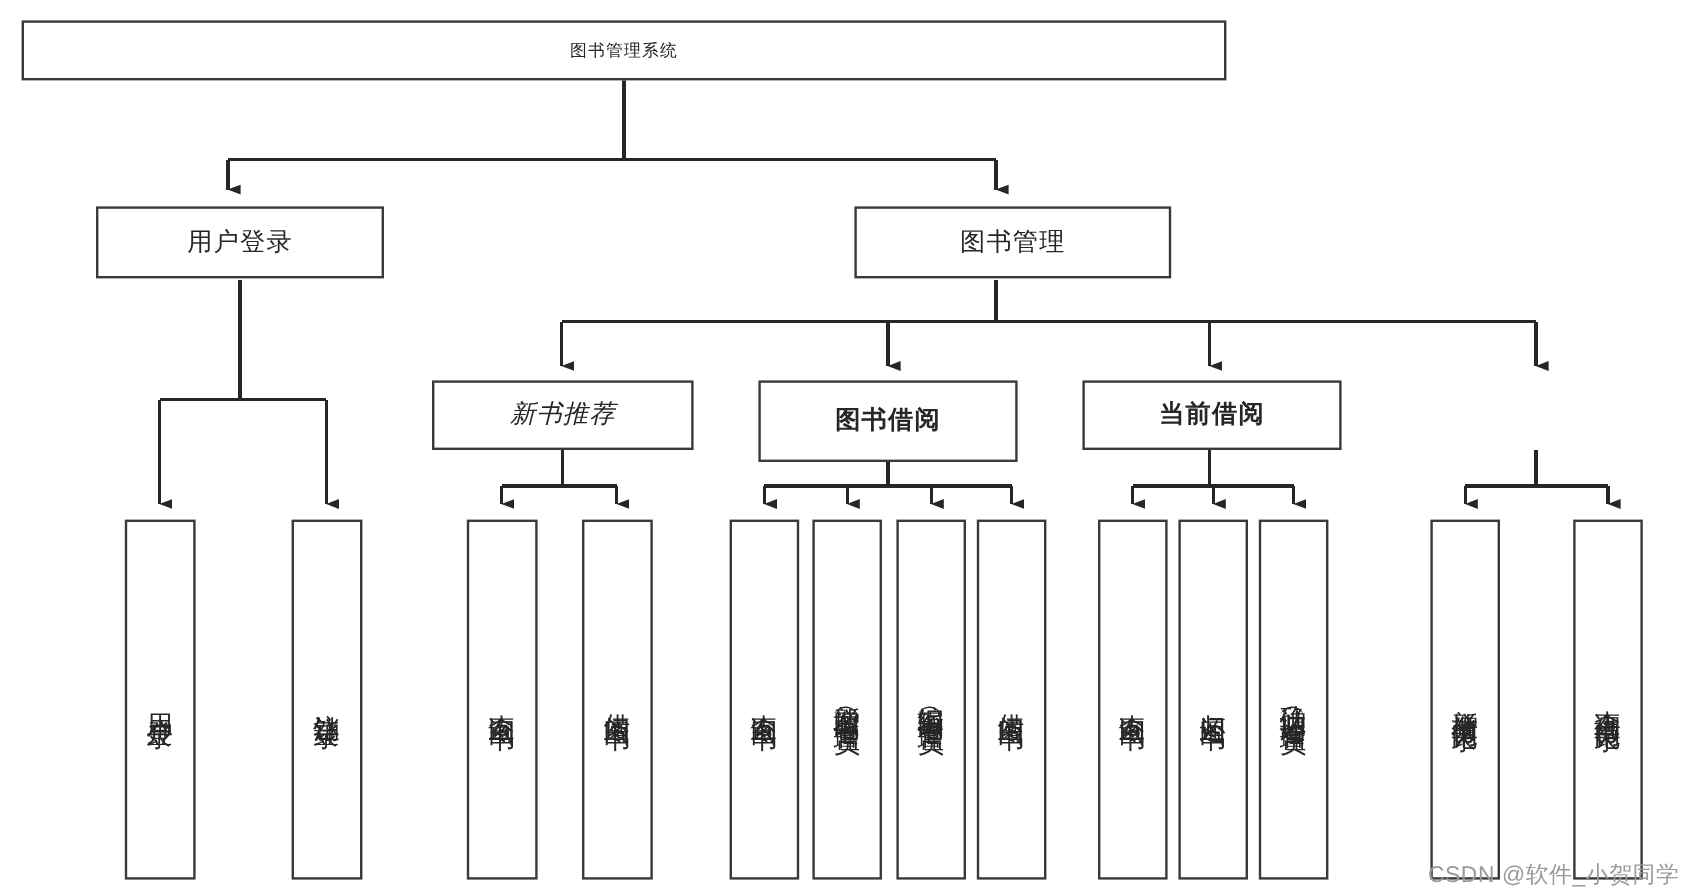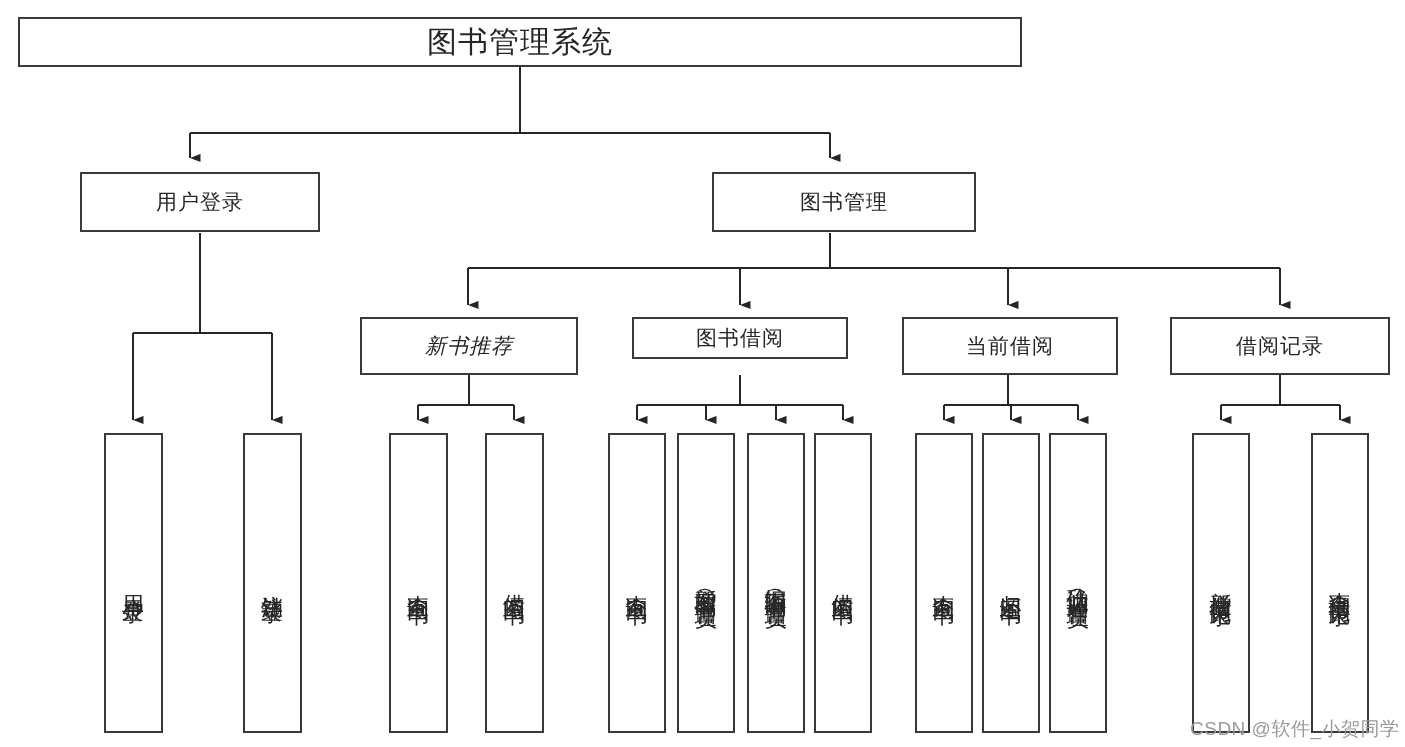--- a/index.html
+++ b/index.html
@@ -35,21 +35,21 @@
     align-items: center;
     justify-content: center;
     color: #262626;
     line-height: 1.05;
   }
   .node.horiz {
     font-size: 21px;
     letter-spacing: 1px;
   }
   .node.root {
-    font-size: 30px;
+    font-size: 14px;
   }
   .node.vert {
     writing-mode: vertical-rl;
     text-orientation: upright;
     font-size: 22px;
     letter-spacing: 3px;
     padding: 4px 0;
     align-items: center;
     justify-content: center;
     text-align: center;
@@ -130,28 +130,25 @@
   <div class="node horiz" style="left:80px; top:172px; width:240px; height:60px;">
     <span>用户登录</span>
   </div>
   <div class="node horiz" style="left:712px; top:172px; width:264px; height:60px;">
     <span>图书管理</span>
   </div>
 
   <div class="node horiz" style="left:360px; top:317px; width:218px; height:58px;font-style:italic;">
     <span>新书推荐</span>
   </div>
-  <div class="node horiz" style="left:632px; top:317px; width:216px; height:42px;">
+  <div class="node horiz" style="left:632px; top:317px; width:216px; height:68px;font-weight:bold;">
     <span>图书借阅</span>
   </div>
-  <div class="node horiz" style="left:902px; top:317px; width:216px; height:58px;">
+  <div class="node horiz" style="left:902px; top:317px; width:216px; height:58px;font-weight:bold;">
     <span>当前借阅</span>
-  </div>
-  <div class="node horiz" style="left:1170px; top:317px; width:220px; height:58px;">
-    <span>借阅记录</span>
   </div>
 
   <div class="node vert" style="left:104px; top:433px; width:59px; height:300px;">
     <span class="vlabel">用户登录</span>
   </div>
   <div class="node vert" style="left:243px; top:433px; width:59px; height:300px;">
     <span class="vlabel">注销登录</span>
   </div>
 
   <div class="node vert" style="left:389px; top:433px; width:59px; height:300px;">

